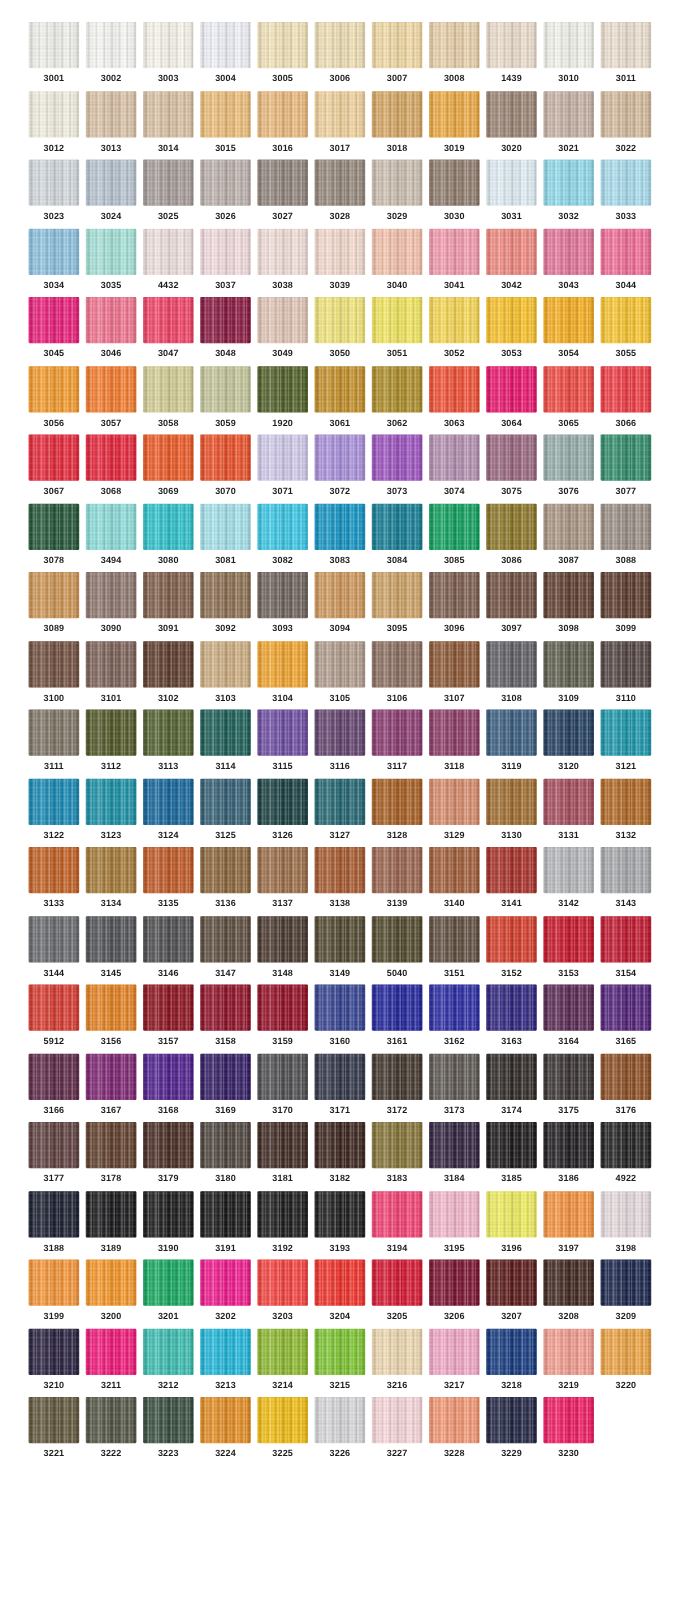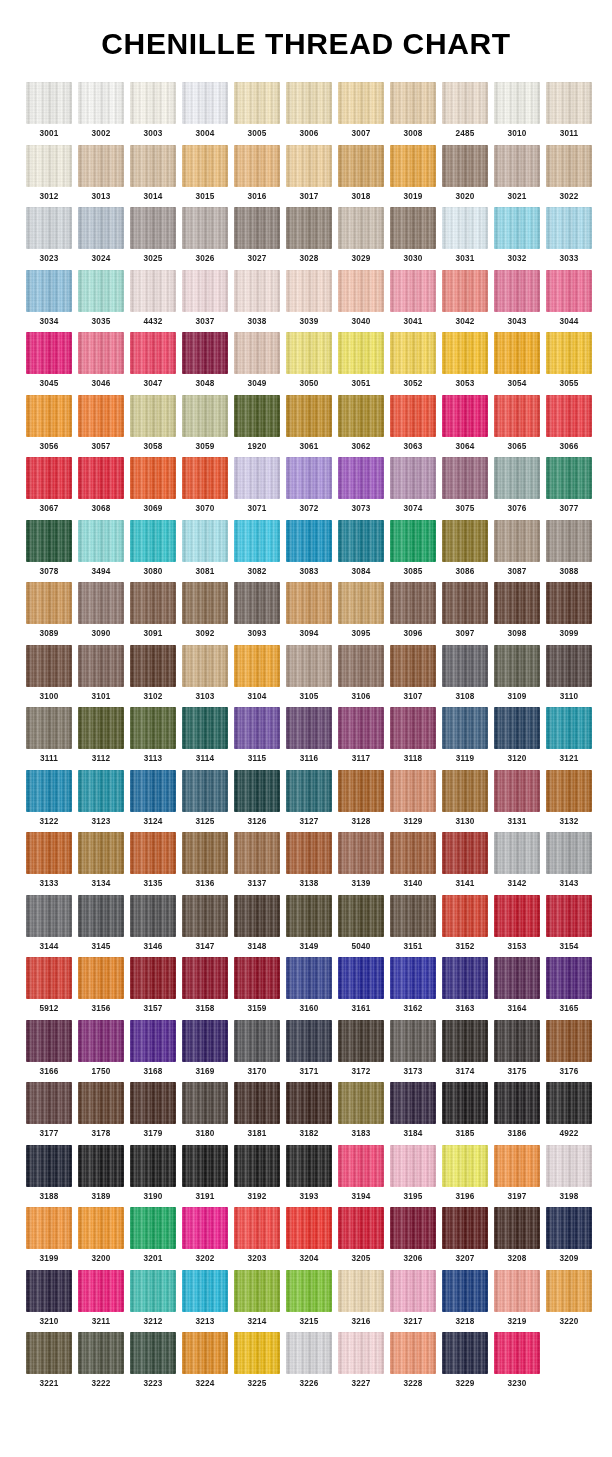--- a/index.html
+++ b/index.html
@@ -103,21 +103,20 @@
     font-family: "Liberation Sans", sans-serif;
     text-align: center;
     white-space: nowrap;
   }
 </style>
 </head>
 <body>
 
 <div id="page">
 
-  <h1 id="chart-title">CHENILLE THREAD CHART</h1>
 
   <div id="swatch-grid">
       <div class="swatch-row">
         <div class="swatch-cell">
           <div class="swatch-chip" style="background-color: rgb(244, 244, 240);"></div>
           <div class="swatch-label">3001</div>
         </div>
         <div class="swatch-cell">
           <div class="swatch-chip" style="background-color: rgb(251, 251, 248);"></div>
           <div class="swatch-label">3002</div>
@@ -141,21 +140,21 @@
         <div class="swatch-cell">
           <div class="swatch-chip" style="background-color: rgb(246, 220, 165);"></div>
           <div class="swatch-label">3007</div>
         </div>
         <div class="swatch-cell">
           <div class="swatch-chip" style="background-color: rgb(236, 210, 171);"></div>
           <div class="swatch-label">3008</div>
         </div>
         <div class="swatch-cell">
           <div class="swatch-chip" style="background-color: rgb(240, 224, 207);"></div>
-          <div class="swatch-label">2485</div>
+          <div class="swatch-label">1439</div>
         </div>
         <div class="swatch-cell">
           <div class="swatch-chip" style="background-color: rgb(247, 247, 239);"></div>
           <div class="swatch-label">3010</div>
         </div>
         <div class="swatch-cell">
           <div class="swatch-chip" style="background-color: rgb(239, 227, 210);"></div>
           <div class="swatch-label">3011</div>
         </div>
       </div>
@@ -803,21 +802,21 @@
           <div class="swatch-label">3165</div>
         </div>
       </div>
       <div class="swatch-row">
         <div class="swatch-cell">
           <div class="swatch-chip" style="background-color: rgb(90, 35, 66);"></div>
           <div class="swatch-label">3166</div>
         </div>
         <div class="swatch-cell">
           <div class="swatch-chip" style="background-color: rgb(124, 31, 112);"></div>
-          <div class="swatch-label">1750</div>
+          <div class="swatch-label">3167</div>
         </div>
         <div class="swatch-cell">
           <div class="swatch-chip" style="background-color: rgb(75, 26, 140);"></div>
           <div class="swatch-label">3168</div>
         </div>
         <div class="swatch-cell">
           <div class="swatch-chip" style="background-color: rgb(45, 23, 98);"></div>
           <div class="swatch-label">3169</div>
         </div>
         <div class="swatch-cell">

